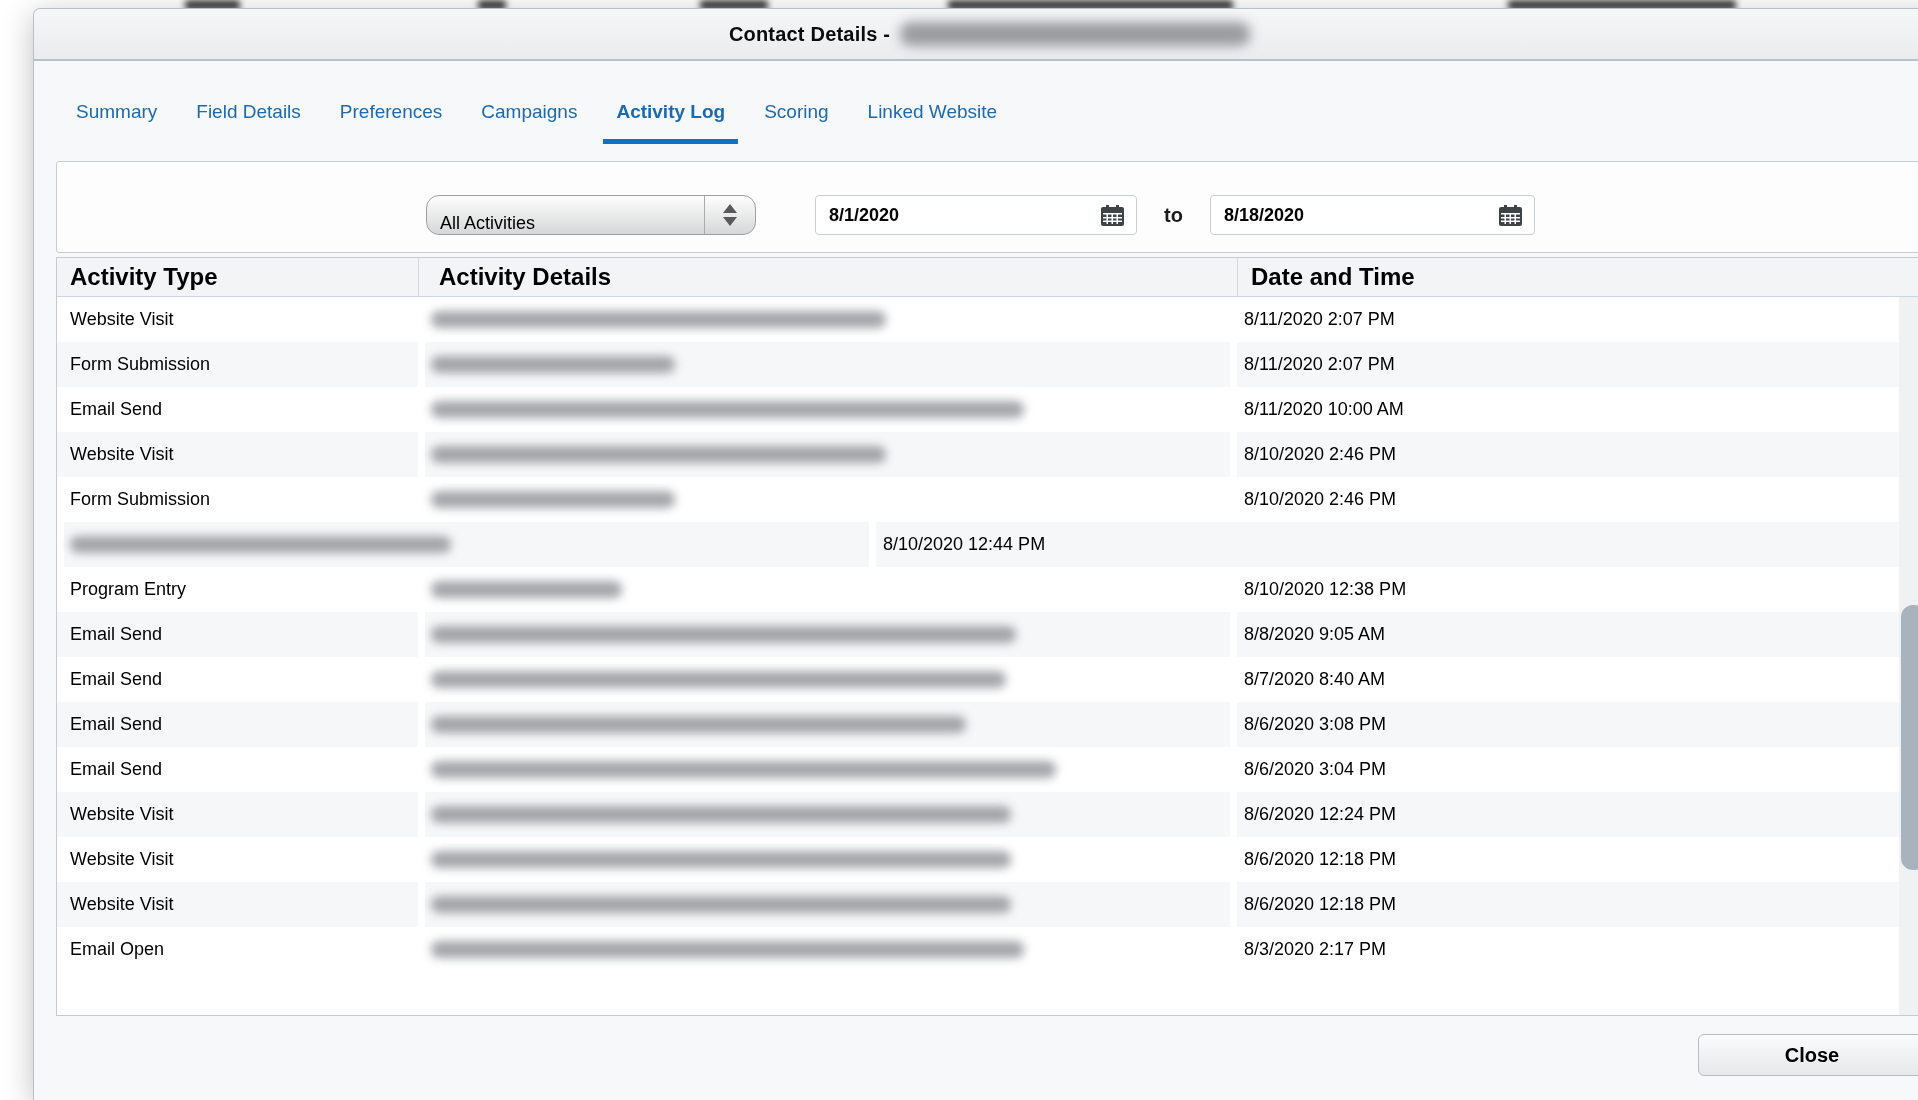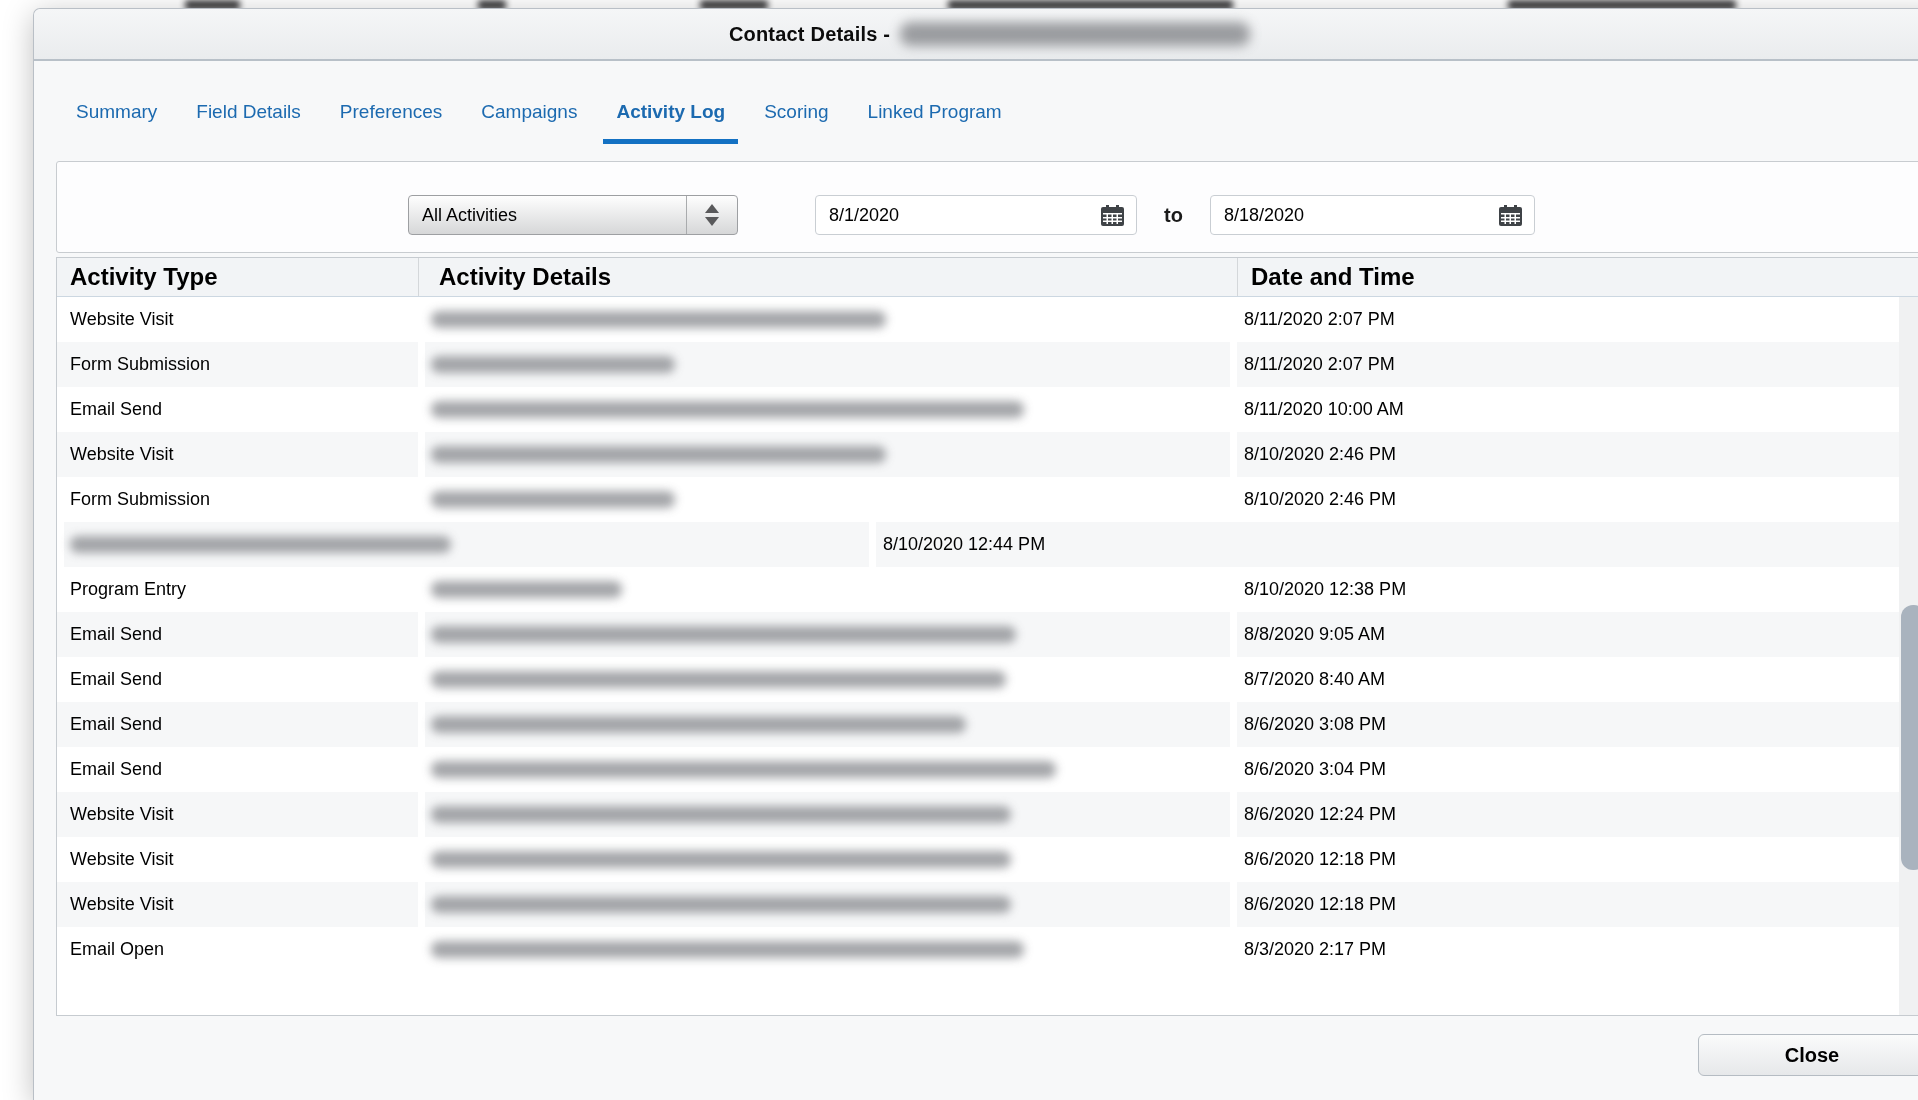--- a/index.html
+++ b/index.html
@@ -25,36 +25,36 @@
                   vertical-align:middle; }
 
   .tab-bar { position:absolute; left:29px; top:92px; display:flex; gap:13px; }
   .tab { padding:0 13px 16px 13px; font-size:19px; color:var(--tabblue,#1c6ab0);
          cursor:default; white-space:nowrap; }
   .tab.active { font-weight:bold; border-bottom:5px solid var(--tabline,#1371c3); }
 
   .filter-panel { position:absolute; left:22px; top:152px; width:1873px; height:92px;
                   background:#fdfdfe; border:1px solid #c8ccd0; border-radius:3px; }
 
-  .select { position:absolute; left:351px; top:33px; width:330px; height:40px;
+  .select { position:absolute; left:369px; top:33px; width:330px; height:40px;
             background:linear-gradient(#fefefe,#d6d7d8); border:1px solid #9d9fa2;
-            border-radius:4px; display:flex; align-items:center; }
+            border-radius:13px; display:flex; align-items:flex-end; }
   .select-value { flex:1; padding-left:13px; font-size:18px; color:#000; }
   .select-spin { width:51px; height:100%; border-left:1px solid #a9abad;
                  display:flex; flex-direction:column; align-items:center; justify-content:center; gap:4px; }
   .arr-up { width:0; height:0; border-left:7px solid transparent; border-right:7px solid transparent;
             border-bottom:9px solid #59595b; }
   .arr-dn { width:0; height:0; border-left:7px solid transparent; border-right:7px solid transparent;
             border-top:9px solid #59595b; }
 
   .datefield { position:absolute; top:33px; height:40px; background:#fff;
                border:1px solid #c9ced3; border-radius:4px;
                display:flex; align-items:center; justify-content:space-between;
                padding:0 12px 0 13px; }
-  .datefield .val { font-size:18px; color:#000; }
+  .datefield .val { font-size:18px; color:#000;font-weight:bold; }
   .date-from { left:758px; width:322px; }
   .date-to   { left:1153px; width:325px; }
   .to-label  { position:absolute; left:1080px; top:33px; width:73px; height:40px;
                display:flex; align-items:center; justify-content:center;
                font-size:20px; font-weight:bold; color:#1a1a1a; }
   .cal { flex:0 0 auto; }
 
   .log-table { position:absolute; left:22px; top:248px; width:1873px; height:759px;
                background:#fff; border:1px solid #c6cbd0; }
   .thead { display:flex; height:39px; background:#f2f4f6; border-bottom:1px solid #ccd7e1; }
@@ -99,21 +99,21 @@
       <span class="title-redact"></span>
     </div>
 
     <div class="tab-bar">
         <div class="tab">Summary</div>
         <div class="tab">Field Details</div>
         <div class="tab">Preferences</div>
         <div class="tab">Campaigns</div>
         <div class="tab active">Activity Log</div>
         <div class="tab">Scoring</div>
-        <div class="tab">Linked Program</div>
+        <div class="tab">Linked Website</div>
       </div>
 
     <div class="filter-panel">
       <div class="select">
         <span class="select-value">All Activities</span>
         <span class="select-spin">
           <span class="arr-up"></span>
           <span class="arr-dn"></span>
         </span>
       </div>

